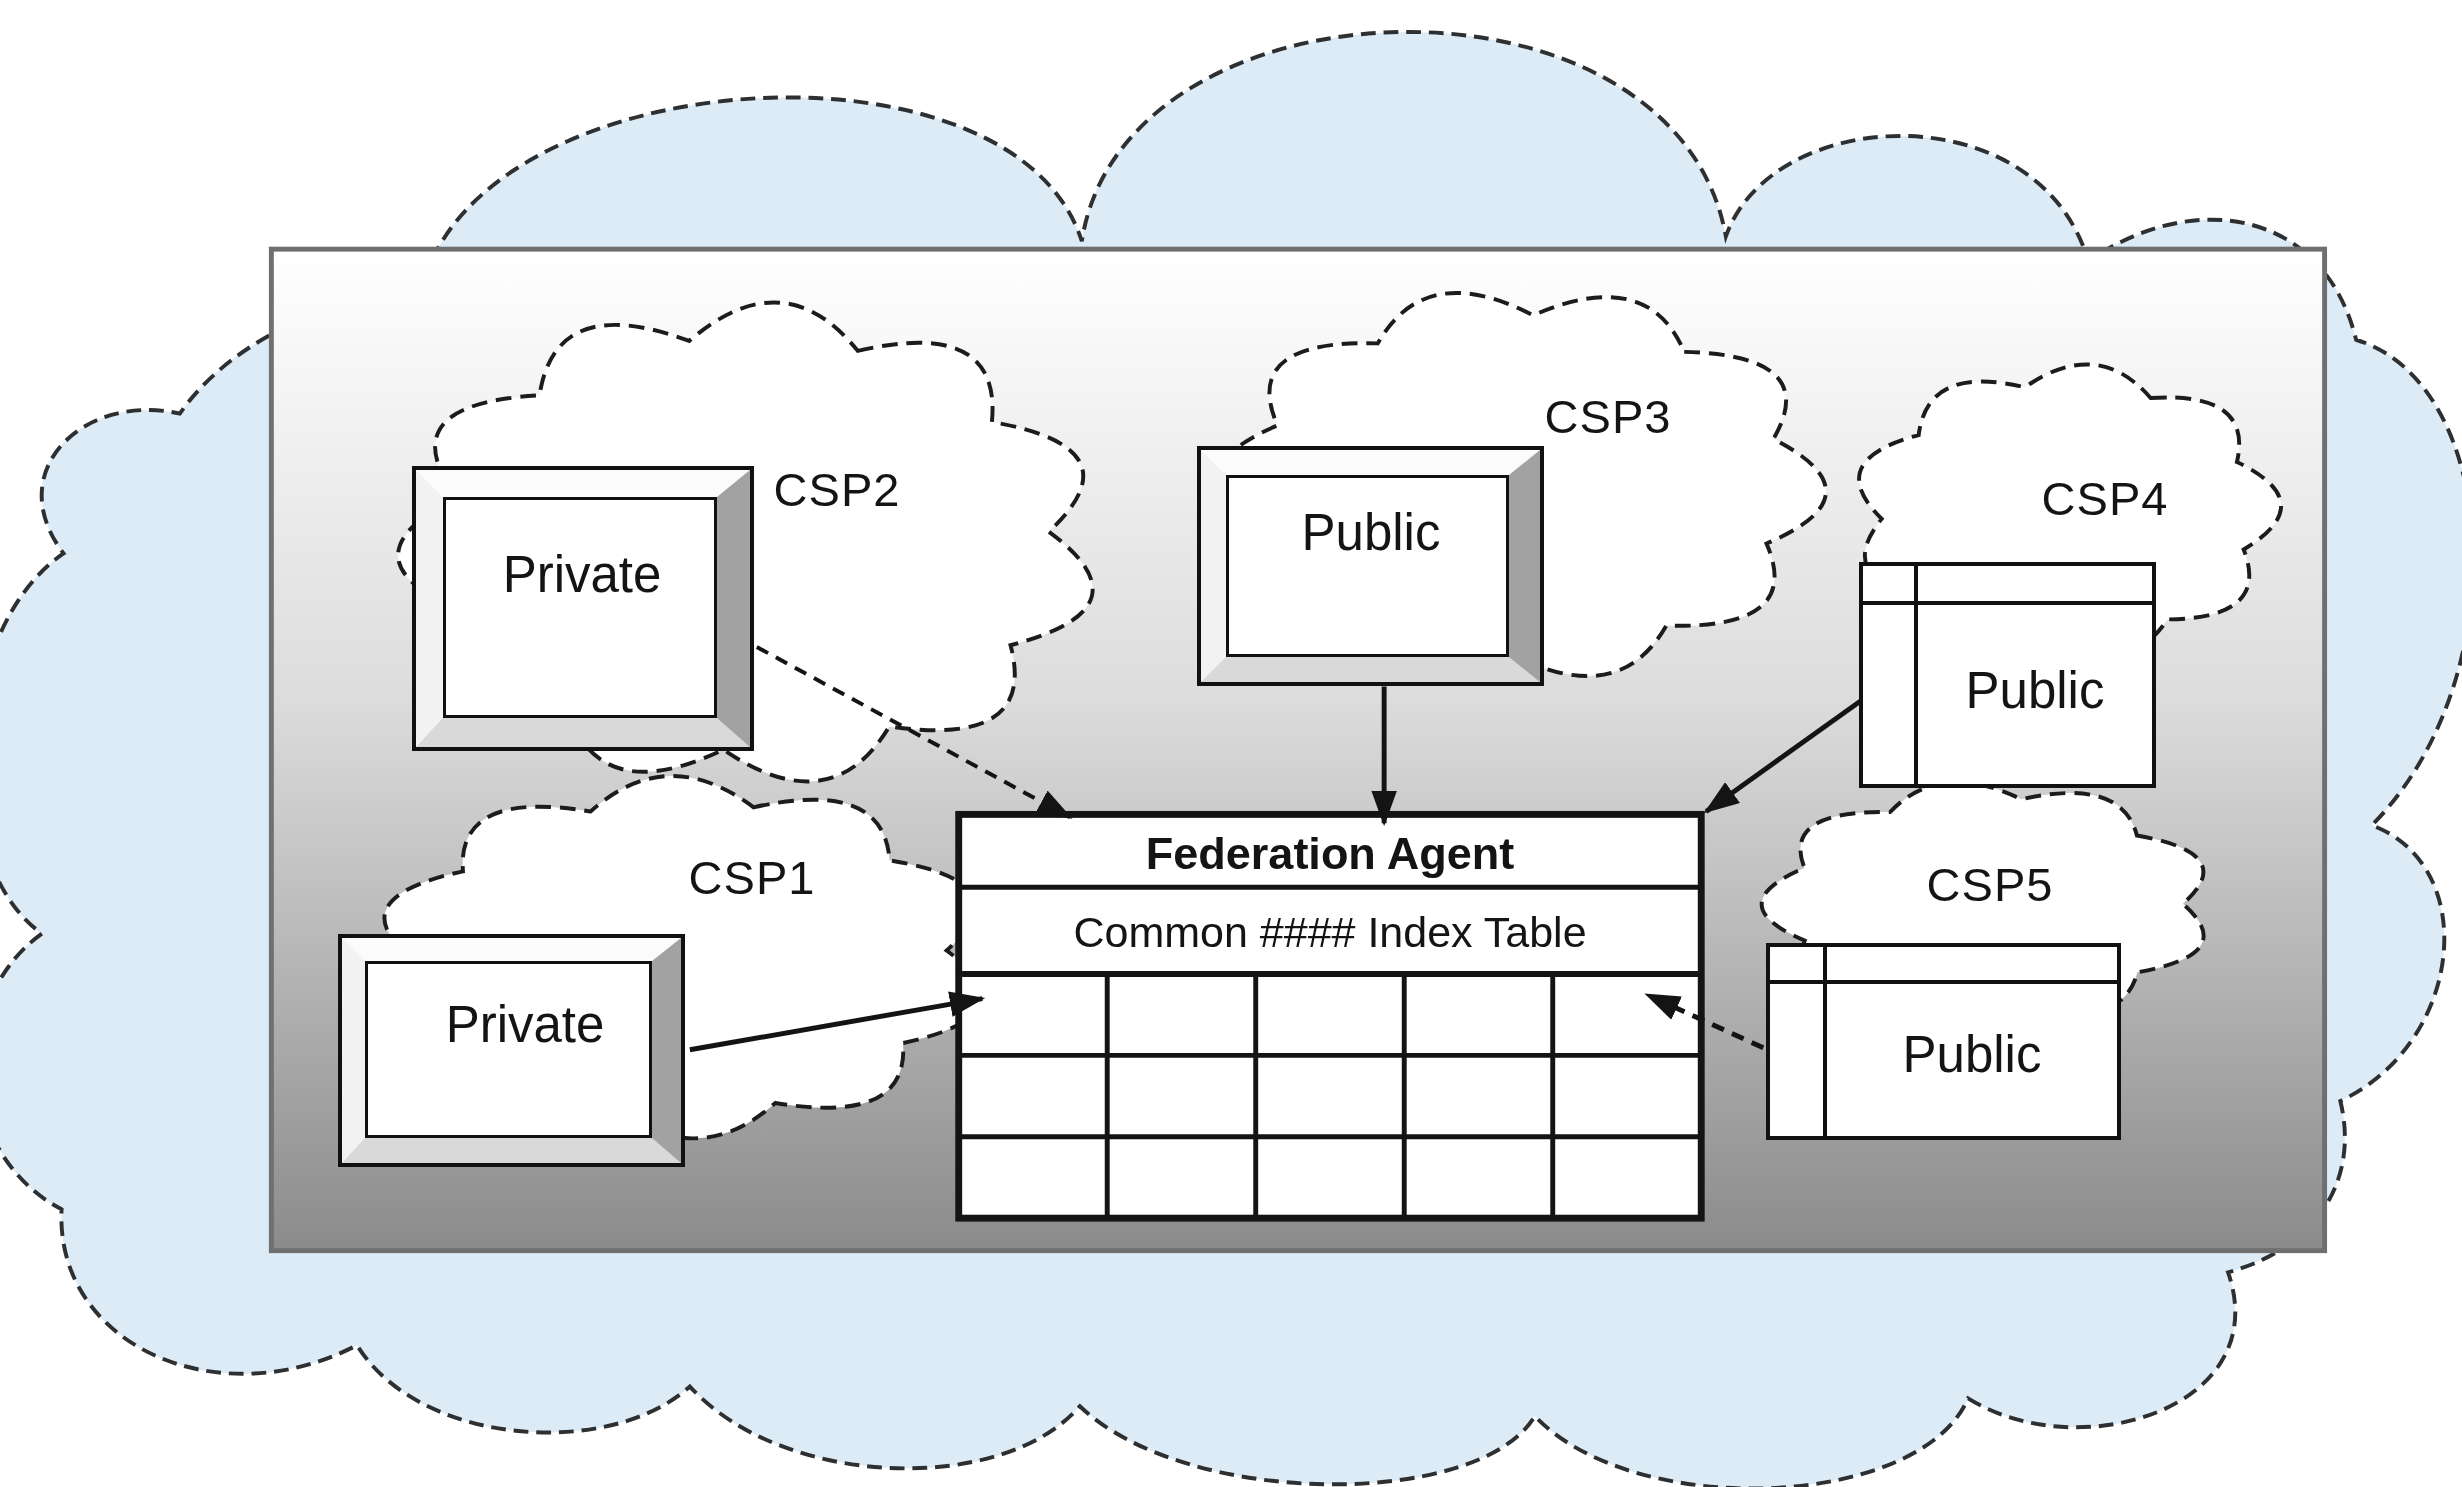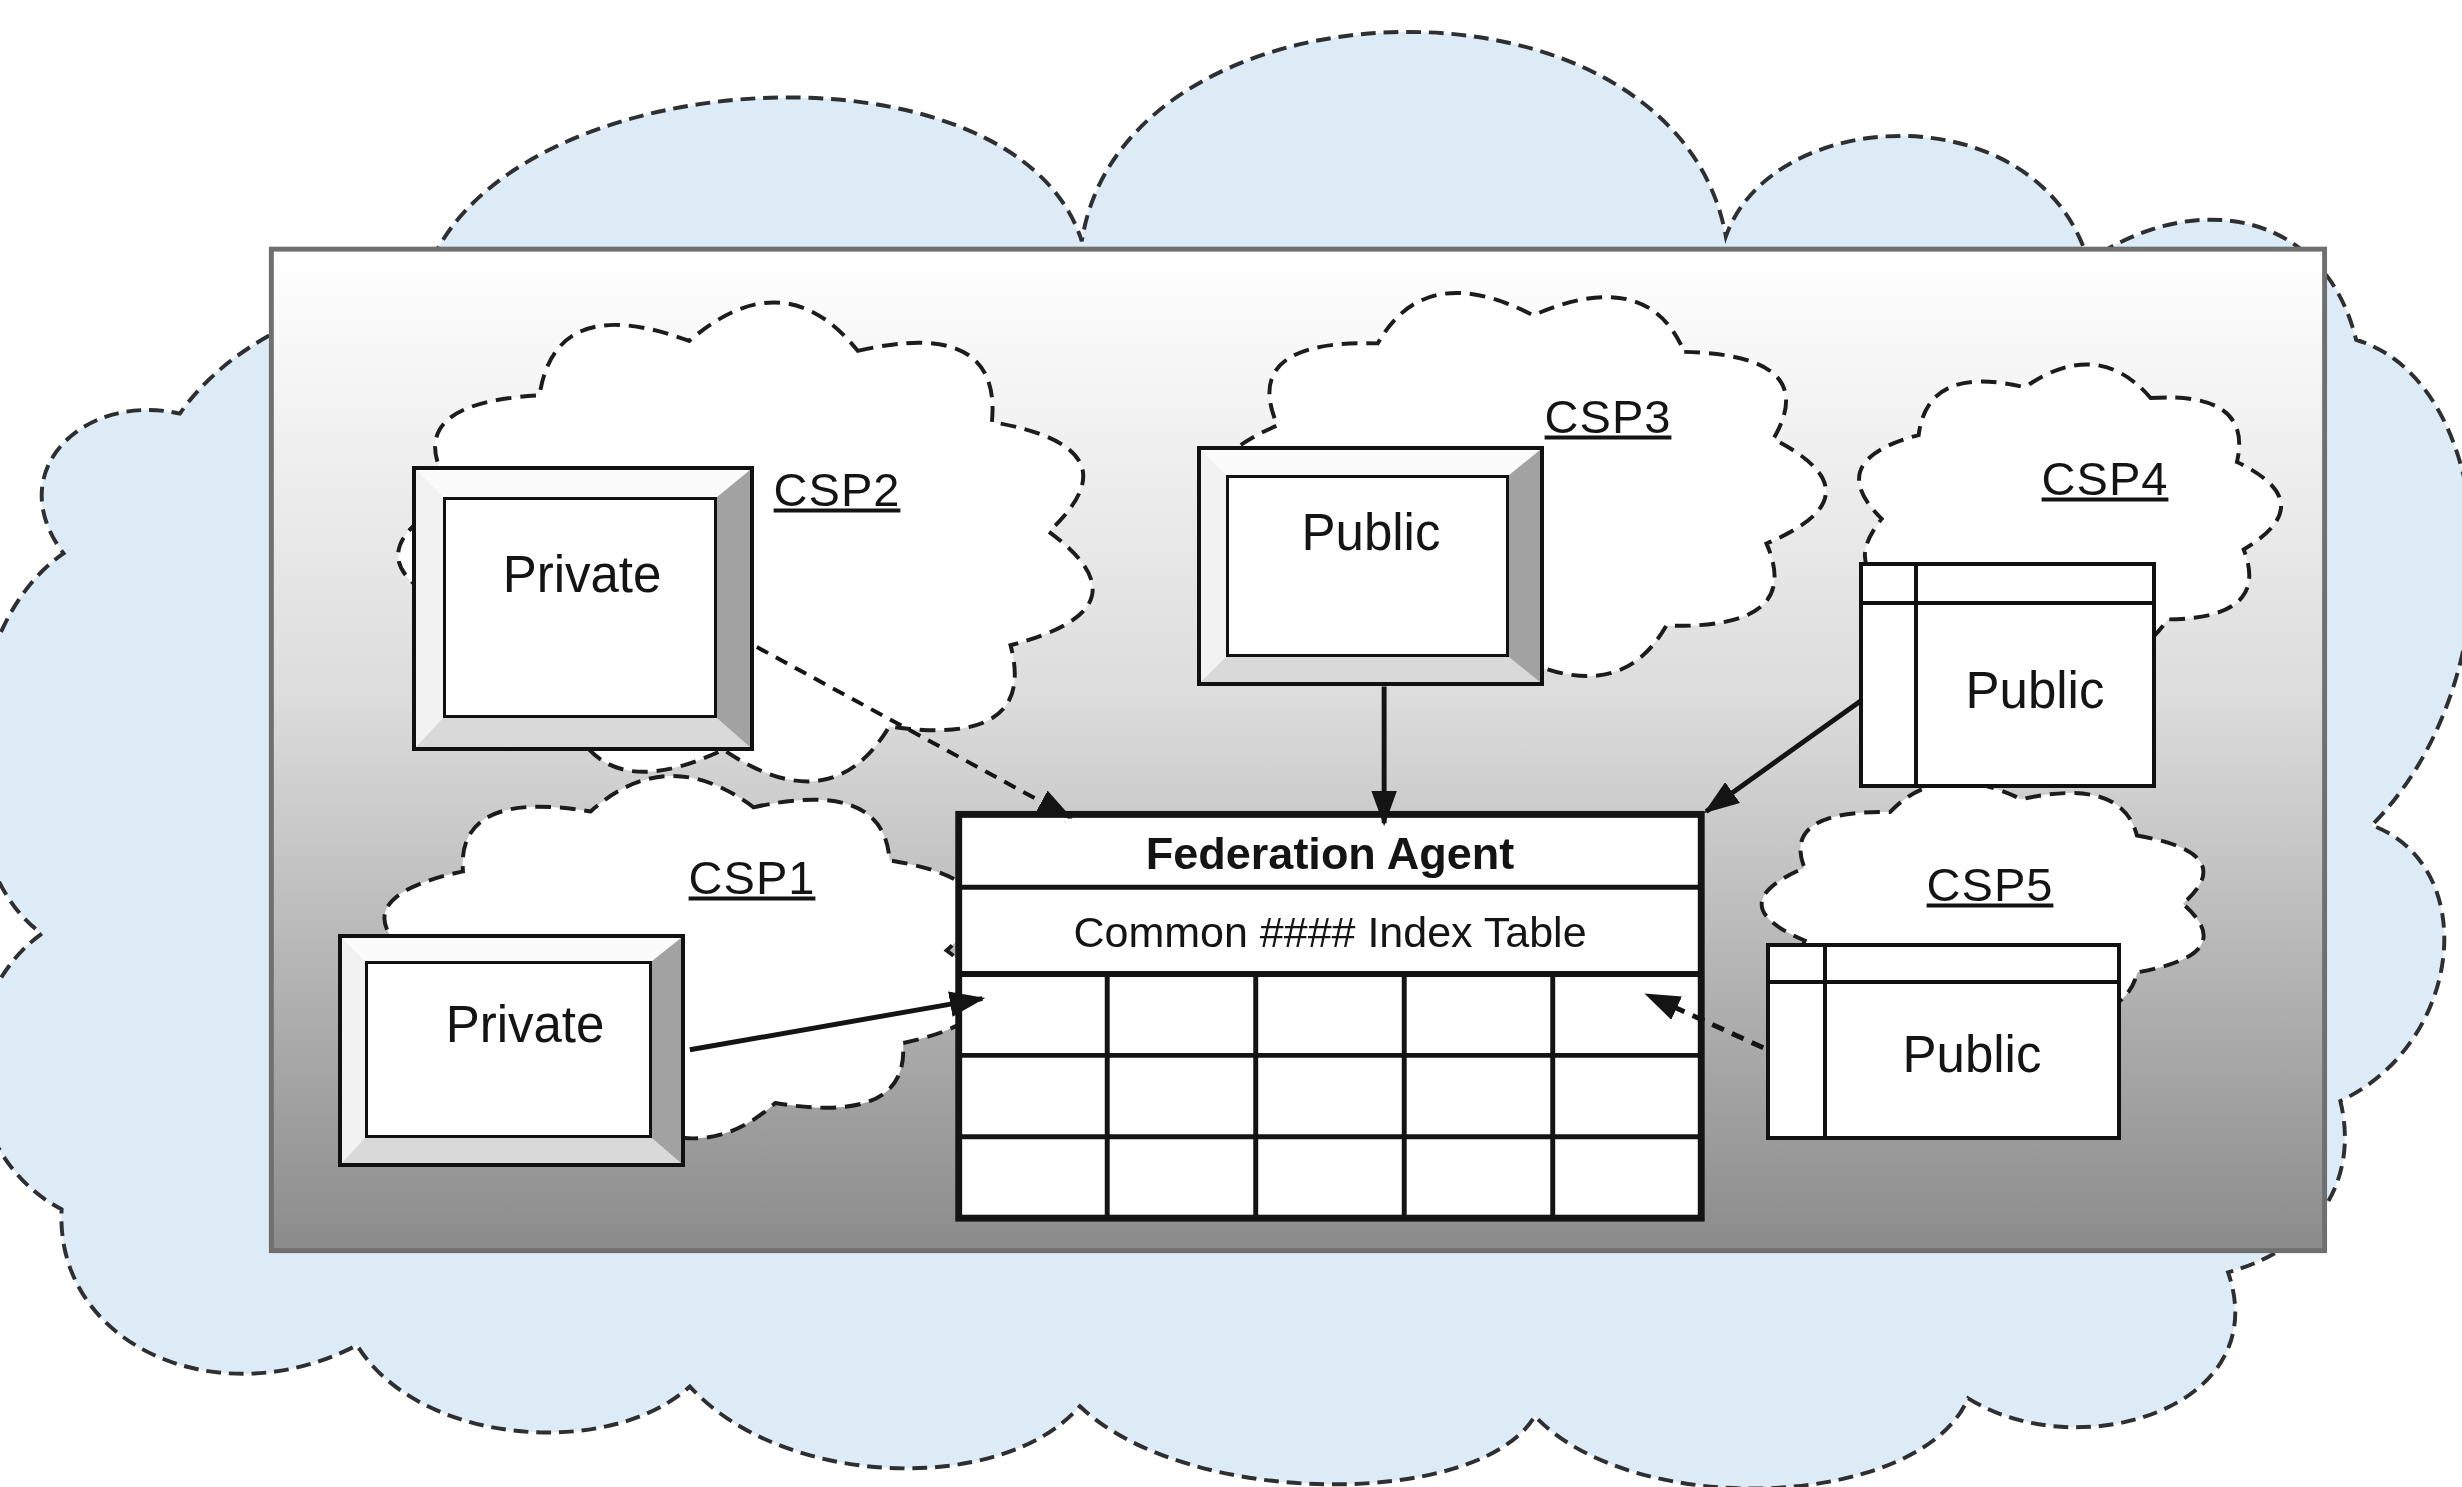--- a/index.html
+++ b/index.html
@@ -14,21 +14,21 @@
   .stage{
     position:relative;width:2463px;height:1487px;overflow:hidden;
     font-family:"Liberation Sans","DejaVu Sans",sans-serif;color:var(--ink);
     background:#ffffff;
   }
   svg{position:absolute;left:0;top:0;}
   .lbl{
     position:absolute;transform:translate(-50%,-50%);
     white-space:nowrap;color:var(--ink);line-height:1;
   }
-  .cloud-lbl{font-size:47px;letter-spacing:1px;text-decoration:underline;}
+  .cloud-lbl{font-size:47px;letter-spacing:1px;}
   .box-lbl{font-size:51px;}
   .fa-title{font-size:45px;font-weight:bold;}
   .fa-sub{font-size:43px;}
   
   .bevel{position:absolute;box-sizing:border-box;border:4.9px solid #111;background:#fff;}
   .bevel .frame{box-sizing:border-box;width:100%;height:100%;border-style:solid;
     border-width:27.6px 33px 29.6px 27.6px;
     border-color:#fbfbfb #a2a2a2 #d9d9d9 #f2f2f2;}
   .bevel .inner{box-sizing:border-box;width:100%;height:100%;border:3.9px solid #111;background:#fff;}
   
@@ -125,21 +125,21 @@
     <div class="vline" style="left:51px"></div>
     <div class="hline" style="top:35px"></div>
   </div>
   <div class="winbox" style="left:1766px;top:943px;width:355px;height:197px;">
     <div class="vline" style="left:53px"></div>
     <div class="hline" style="top:33px"></div>
   </div>
 
   <div class="lbl cloud-lbl" style="left:837px;top:489px">CSP2</div>
   <div class="lbl cloud-lbl" style="left:1608px;top:416px">CSP3</div>
-  <div class="lbl cloud-lbl" style="left:2105px;top:478px">CSP4</div>
+  <div class="lbl cloud-lbl" style="left:2105px;top:498px">CSP4</div>
   <div class="lbl cloud-lbl" style="left:752px;top:877px">CSP1</div>
   <div class="lbl cloud-lbl" style="left:1990px;top:884px">CSP5</div>
 
   <div class="lbl box-lbl" style="left:582px;top:574px">Private</div>
   <div class="lbl box-lbl" style="left:525px;top:1024px">Private</div>
   <div class="lbl box-lbl" style="left:1371px;top:532px">Public</div>
   <div class="lbl box-lbl" style="left:2035px;top:690px">Public</div>
   <div class="lbl box-lbl" style="left:1972px;top:1054px">Public</div>
 
   <div class="lbl fa-title" style="left:1330px;top:853px">Federation Agent</div>

